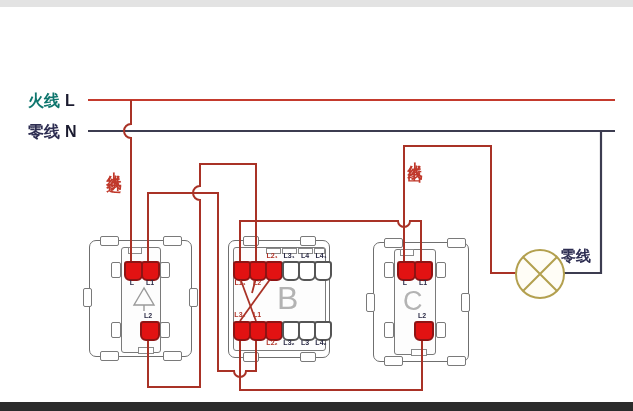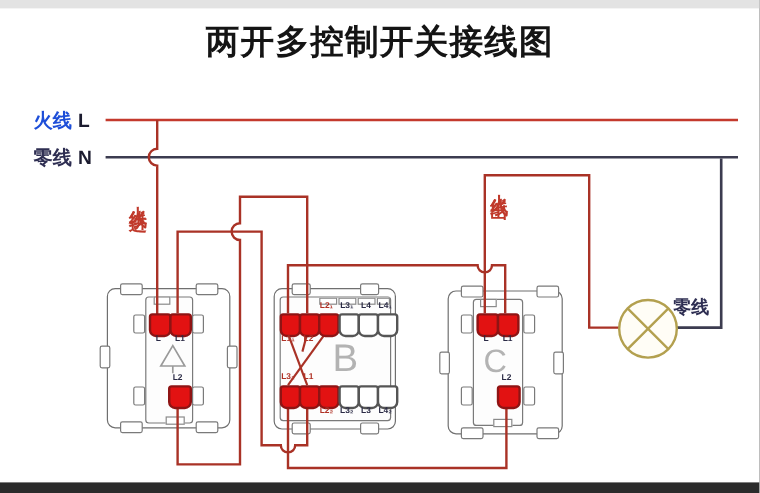--- a/index.html
+++ b/index.html
@@ -6,21 +6,21 @@
   #stage{
     position:relative;width:633px;height:411px;background:#ffffff;
     font-family:"Liberation Sans","DejaVu Sans",sans-serif;overflow:hidden;
   }
   .abs{position:absolute;}
   #topstrip{left:0;top:0;width:633px;height:7px;background:#e3e3e3;}
   #botband{left:0;top:402px;width:633px;height:9px;background:#2b2b2b;}
   #title{left:0;top:16px;width:633px;text-align:center;font-size:28px;font-weight:bold;color:#141414;letter-spacing:1px;}
   #subtitle{left:0;top:56px;width:633px;text-align:center;font-size:15px;color:#232323;}
   .legendrow{font-size:16px;font-weight:bold;white-space:nowrap;}
-  .cn-red{color:#1d4ed8;}
+  .cn-red{color:#0f766e;}
   .cn-navy{color:#2e2e52;}
   .letter{color:#1b1b2f;margin-left:5px;}
   .vlabel{writing-mode:vertical-rl;text-orientation:upright;font-size:15px;font-weight:bold;color:#c0392b;letter-spacing:3px;}
   .lamplabel{font-size:15px;font-weight:bold;color:#2e2e52;}
   .sw{border:1.6px solid #6f6f6f;border-radius:7px;background:#ffffff;}
   .plate{border:1.2px solid #7a7a7a;border-radius:3px;background:#fdfdfd;}
   .tab{background:#ffffff;border:1.2px solid #7a7a7a;border-radius:2px;}
   .slot{background:#ffffff;border:1.2px solid #7a7a7a;border-radius:2px;}
   .screw{background:#ffffff;border:1px solid #8a8a8a;}
   .term{border:2px solid #8e1414;background:#e21212;border-radius:3px 3px 6px 6px;}
@@ -31,21 +31,20 @@
   .glyph{color:#b3b3b3;font-weight:normal;}
   svg{position:absolute;left:0;top:0;}
 </style>
 </head>
 <body>
 
 <div id="stage">
 
   <div id="topstrip" class="abs"></div>
 
-  <div id="title" class="abs">两开多控制开关接线图</div>
 
   <div class="abs legendrow" style="left:28px;top:91px;">
     <span class="cn-red">火线</span><span class="letter">L</span>
   </div>
   <div class="abs legendrow" style="left:28px;top:122px;">
     <span class="cn-navy">零线</span><span class="letter">N</span>
   </div>
 
   <div class="abs sw" style="left:89px;top:240px;width:101px;height:115px;"></div>
   <div class="abs tab" style="left:100px;top:236px;width:17px;height:8px;"></div>

